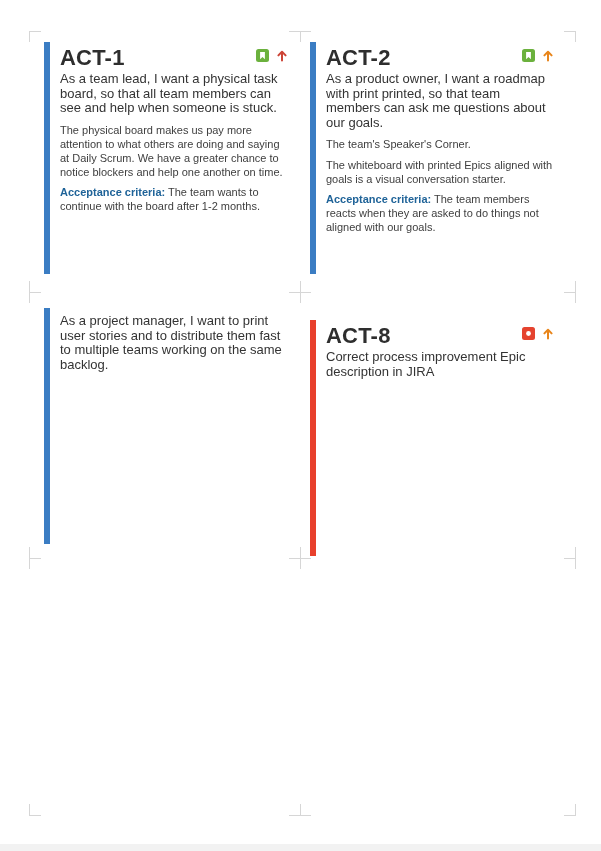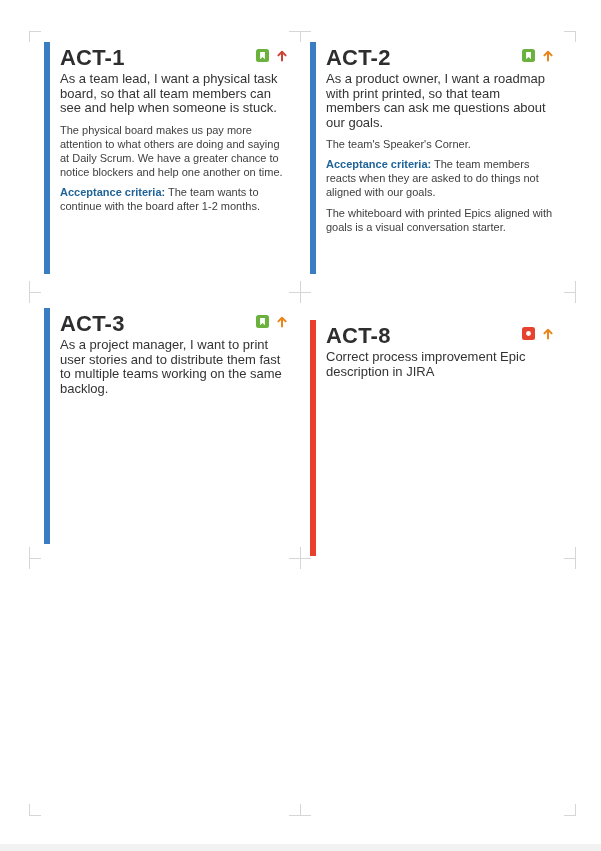--- a/index.html
+++ b/index.html
@@ -111,44 +111,28 @@
           </span>
           <span class="icon">
             <svg width="12" height="13" viewBox="0 0 12 13">
                 <path d="M6 11.6V2.8M2.4 6.4L6 2.8l3.6 3.6" fill="none" stroke-width="2" stroke-linecap="round" stroke-linejoin="round" stroke="#e8851b"></path>
               </svg>
           </span>
         </div>
       </div>
       <p class="summary">As a product owner, I want a roadmap with print printed, so that team members can ask me questions about our goals.</p>
       <p class="body tight">The team's Speaker's Corner.</p>
+      <p class="body">The whiteboard with printed Epics aligned with goals is a visual conversation starter.</p>
       <p class="body ac"><span class="ac-label" style="color: rgb(31, 99, 152);">Acceptance criteria:</span> <span>The team members reacts when they are asked to do things not aligned with our goals.</span></p>
-      <p class="body">The whiteboard with printed Epics aligned with goals is a visual conversation starter.</p>
     </div>
   </div>
 
   <div class="card" style="left:44px;top:308px;height:236px;">
     <div class="accent" style="background: rgb(59, 125, 195);"></div>
     <div class="inner">
-      <div class="head">
-        <h2 class="key">ACT-3</h2>
-        <div class="icons">
-          <span class="icon">
-            <svg width="13" height="13" viewBox="0 0 13 13">
-                <rect width="13" height="13" rx="2.5" fill="#6bb13d"></rect>
-                <path d="M4.1 3h4.8v7.2L6.5 8.1 4.1 10.2z" fill="#ffffff"></path>
-              </svg>
-          </span>
-          <span class="icon">
-            <svg width="12" height="13" viewBox="0 0 12 13">
-                <path d="M6 11.6V2.8M2.4 6.4L6 2.8l3.6 3.6" fill="none" stroke-width="2" stroke-linecap="round" stroke-linejoin="round" stroke="#e8851b"></path>
-              </svg>
-          </span>
-        </div>
-      </div>
       <p class="summary">As a project manager, I want to print user stories and to distribute them fast to multiple teams working on the same backlog.</p>
     </div>
   </div>
 
   <div class="card" style="left:310px;top:320px;height:236px;">
     <div class="accent" style="background: rgb(232, 64, 44);"></div>
     <div class="inner">
       <div class="head">
         <h2 class="key">ACT-8</h2>
         <div class="icons">

